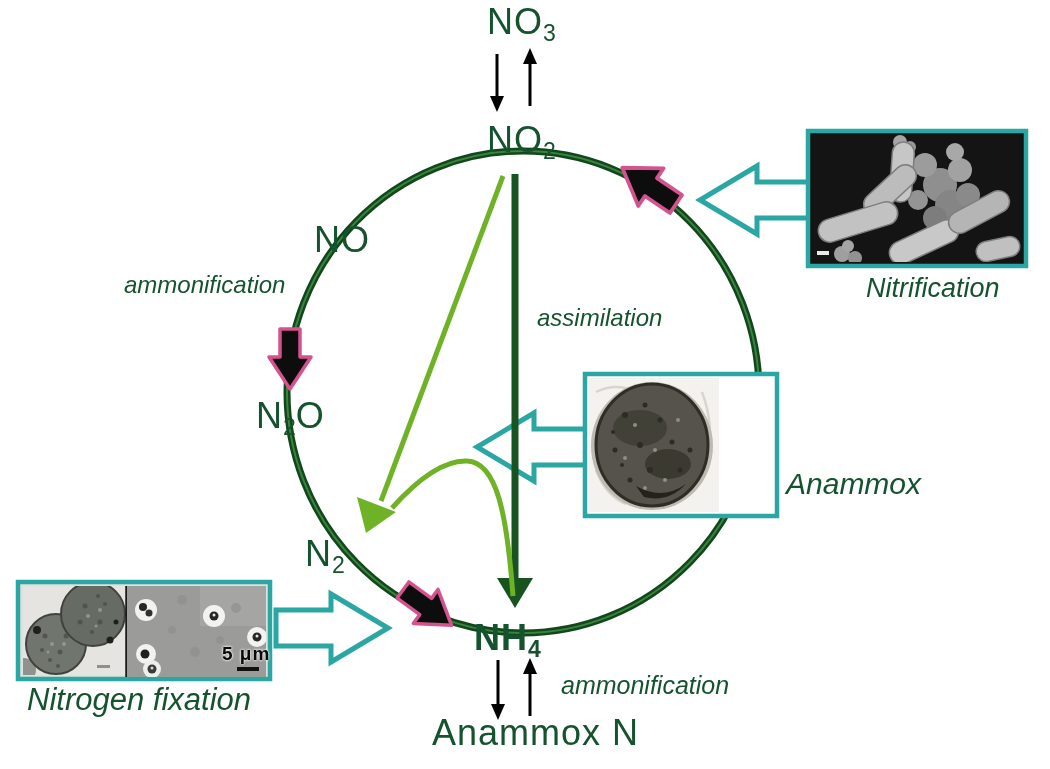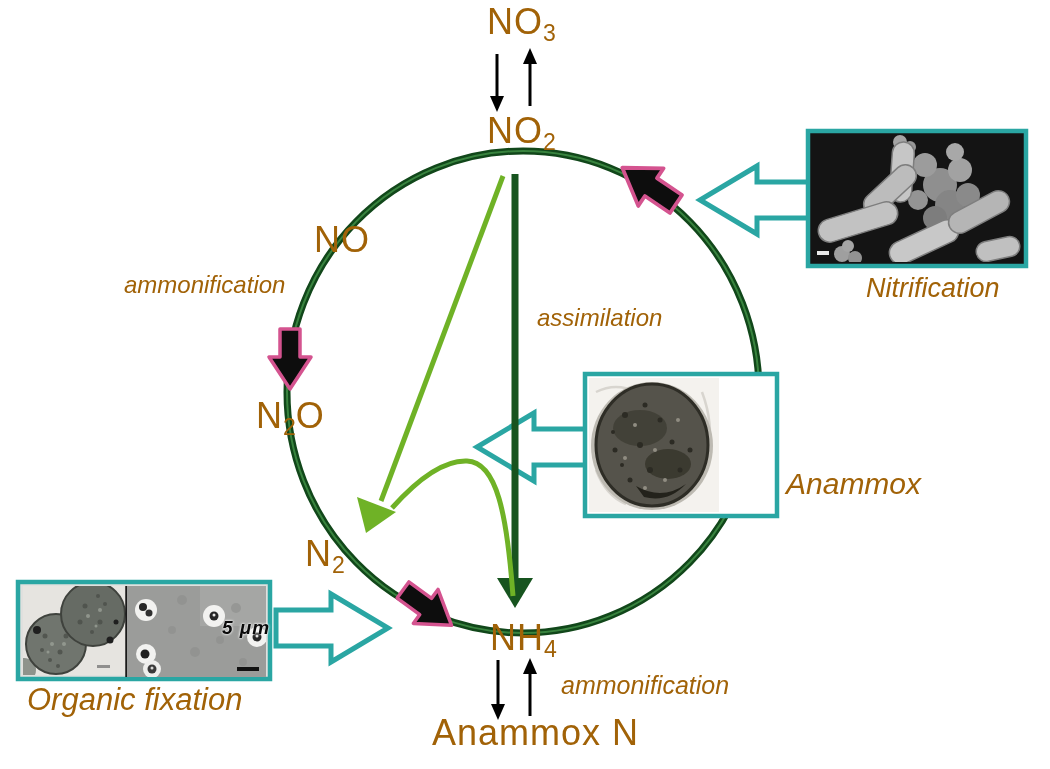--- a/index.html
+++ b/index.html
@@ -1,21 +1,21 @@
 <!DOCTYPE html>
 <html><head>
 <meta charset="utf-8">
 <style>
   html,body{margin:0;padding:0;background:#ffffff;}
   .canvas{
     position:relative;width:1050px;height:769px;background:#ffffff;
     font-family:"Liberation Sans",sans-serif;overflow:hidden;
   }
   .canvas svg{position:absolute;left:0;top:0;}
-  .lbl{position:absolute;color:#a16207;white-space:nowrap;line-height:1.05;}
+  .lbl{position:absolute;color:#14532d;white-space:nowrap;line-height:1.05;}
   .mol{font-size:36px;letter-spacing:1px;}
   .sub{font-size:0.64em;vertical-align:-0.30em;letter-spacing:0;}
   .proc{font-style:italic;font-size:24px;}
   .cap{font-style:italic;}
   .scalebar-label{
     position:absolute;font-weight:bold;font-size:19px;color:#0a0a0a;
     text-shadow:0 0 3px #ffffff,0 0 2px #ffffff;letter-spacing:1px;
   }
 </style>
 </head>
@@ -226,35 +226,35 @@
     <polygon points="366,533 357,497 396,512" fill="#6fb226"></polygon>
   </g>
 
   <g>
     <path d="M 513,596 C 507,515 497,462 467,461 C 443,460 417,480 392,508" fill="none" stroke="#6fb226" stroke-width="5"></path>
   </g>
 </svg>
 
 <div class="lbl mol" style="left:487px;top:3px;"><span>NO</span><span class="sub">3</span><span></span></div>
 
-<div class="lbl mol" style="left:487px;top:112px;"><span>NO</span><span class="sub">2</span><span></span></div>
+<div class="lbl mol" style="left:487px;top:121px;"><span>NO</span><span class="sub">2</span><span></span></div>
 
 <div class="lbl mol" style="left:314px;top:221px;"><span>NO</span><span class="sub"></span><span></span></div>
 
 <div class="lbl mol" style="left:256px;top:397px;"><span>N</span><span class="sub">2</span><span>O</span></div>
 
 <div class="lbl mol" style="left:305px;top:535px;"><span>N</span><span class="sub">2</span><span></span></div>
 
-<div class="lbl mol" style="left:490px;top:619px;"><span>NH</span><span class="sub">4</span><span></span></div>
+<div class="lbl mol" style="left:474px;top:619px;font-weight:bold;"><span>NH</span><span class="sub">4</span><span></span></div>
 
 <div class="lbl mol" style="left:432px;top:714px;"><span>Anammox N</span><span class="sub"></span><span></span></div>
 
 <div class="lbl proc" style="left:124px;top:272px;">ammonification</div>
 <div class="lbl proc" style="left:537px;top:305px;">assimilation</div>
 <div class="lbl cap" style="left:866px;top:274px;font-size:27px;">Nitrification</div>
 
 <div class="lbl proc" style="left:561px;top:672px;font-size:25px;">ammonification</div>
 <div class="lbl cap" style="left:786px;top:426px;font-size:30px;margin-top:42px;">Anammox</div>
-<div class="lbl cap" style="left:27px;top:684px;font-size:31px;">Organic fixation</div>
-
-<div class="scalebar-label" style="left:222px;top:617px;font-style:italic;">5 μm</div>
+<div class="lbl cap" style="left:27px;top:684px;font-size:31px;">Nitrogen fixation</div>
+
+<div class="scalebar-label" style="left:222px;top:643px;">5 μm</div>
 
 </div>
 
 </body></html>

